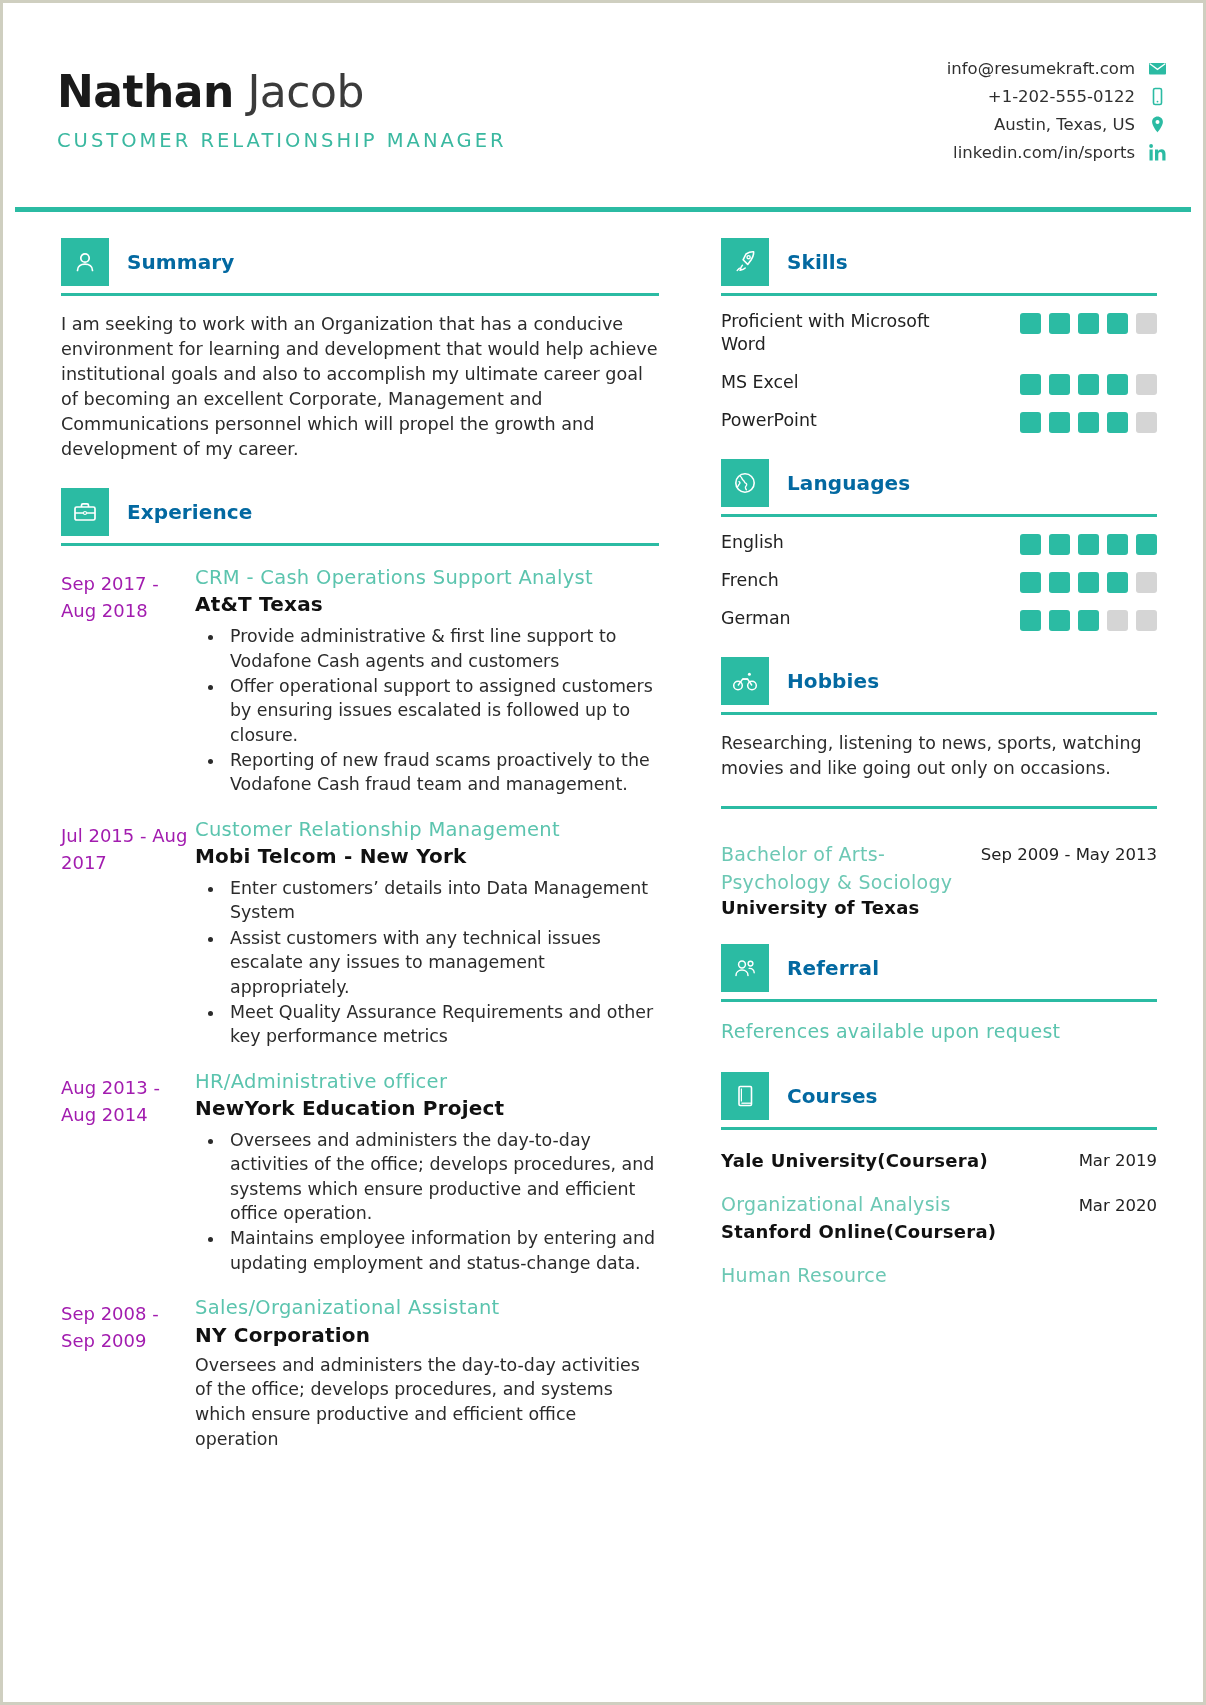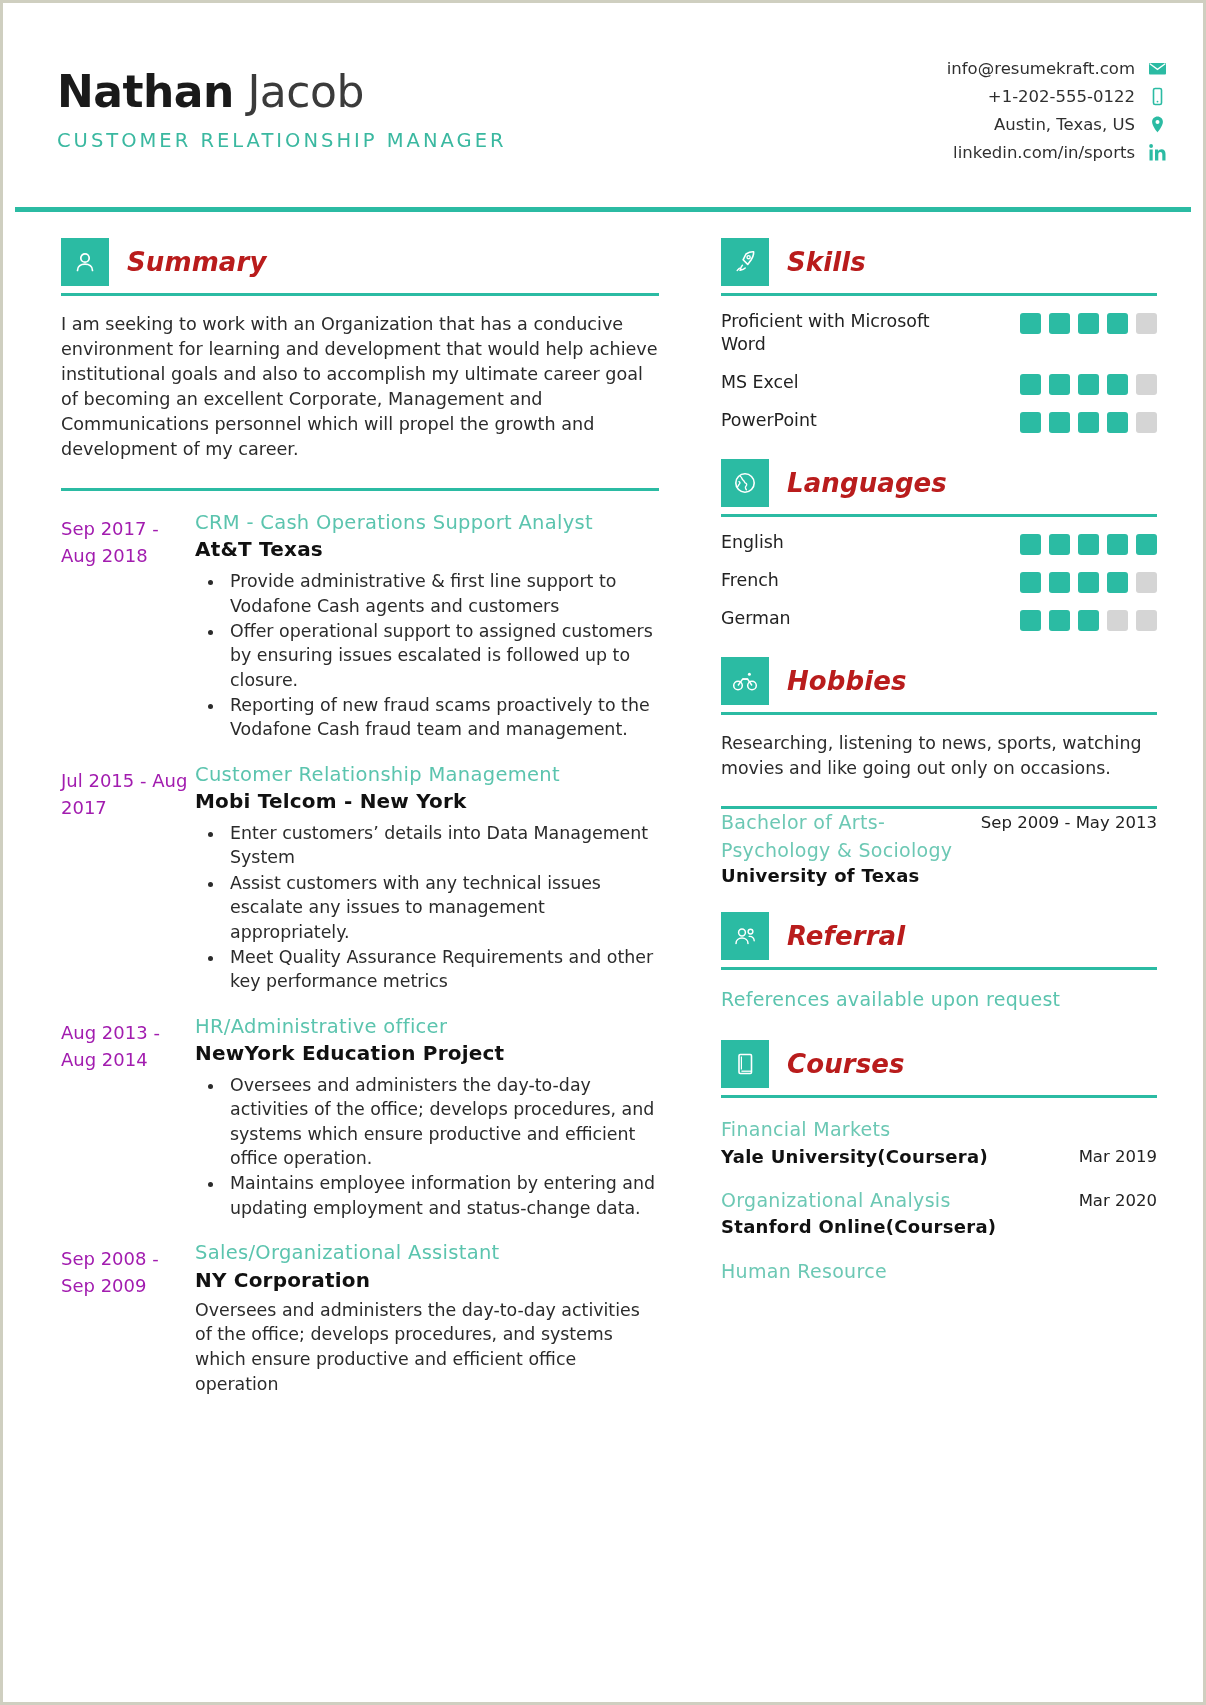--- a/index.html
+++ b/index.html
@@ -98,25 +98,24 @@
   .sec-icon {
     width: 48px; height: 48px;
     background: #2bbba3;
     display: flex;
     align-items: center;
     justify-content: center;
     flex: 0 0 48px;
   }
   .sec-icon svg { display: block; }
   .sec-title {
-    font-size: 26px;
+    font-size: 20px;
     font-weight: 700;
-    color: #b91c1c;
+    color: #0369a1;
     letter-spacing: 0.1px;
-    font-style: italic;
   }
   .sec-rule {
     height: 3px;
     background: #2bbba3;
     margin-top: 1px;
   }
 
   
   .summary-text {
     margin-top: 16px;
@@ -187,21 +186,21 @@
   .sq { width: 21px; height: 21px; border-radius: 3px; background: #d5d5d5; }
   .sq.on { background: #2bbba3; }
 
   .plain-text {
     margin-top: 16px;
     font-size: 17.4px;
     line-height: 1.42;
     color: #2b2b2b;
   }
 
-  .edu-item { margin-top: 0; position: relative; }
+  .edu-item { margin-top: 32px; position: relative; }
   .edu-row { display: flex; align-items: flex-start; }
   .edu-degree {
     font-size: 19px;
     color: #6cc8b4;
     line-height: 1.45;
     letter-spacing: 0.3px;
     flex: 1 1 auto;
   }
   .edu-date {
     font-size: 16.5px;
@@ -325,20 +324,31 @@
                 <path d="M6.5 22.5c0-4.1 3.4-6.4 7.5-6.4s7.5 2.3 7.5 6.4" fill="none" stroke="#ffffff" stroke-width="1.7" stroke-linecap="round"></path>
               </svg>
           </span>
           <span class="sec-title">Summary</span>
         </div>
         <div class="sec-rule"></div>
         <div class="summary-text">I am seeking to work with an Organization that has a conducive environment for learning and development that would help achieve institutional goals and also to accomplish my ultimate career goal of becoming an excellent Corporate, Management and Communications personnel which will propel the growth and development of my career.</div>
       </div>
 
       <div class="section">
+        <div class="sec-head">
+          <span class="sec-icon">
+            <svg width="28" height="28" viewBox="0 0 28 28">
+                <rect x="4" y="9" width="20" height="13" rx="1.6" fill="none" stroke="#ffffff" stroke-width="1.7"></rect>
+                <path d="M10.5 9V7.2c0-.8.6-1.4 1.4-1.4h4.2c.8 0 1.4.6 1.4 1.4V9" fill="none" stroke="#ffffff" stroke-width="1.7"></path>
+                <path d="M4 15h20" stroke="#ffffff" stroke-width="1.5"></path>
+                <circle cx="14" cy="15" r="1.5" fill="#2bbba3" stroke="#ffffff" stroke-width="1.2"></circle>
+              </svg>
+          </span>
+          <span class="sec-title">Experience</span>
+        </div>
         <div class="sec-rule"></div>
 
         <div class="exp-item">
           <div class="exp-dates">Sep 2017 - Aug 2018</div>
           <div class="exp-body">
             <div class="exp-role">CRM - Cash Operations Support Analyst</div>
             <div class="exp-company">At&amp;T Texas</div>
             <ul class="exp-bullets">
               <li>Provide administrative &amp; first line support to Vodafone Cash agents and customers</li>
               <li>Offer operational support to assigned customers by ensuring issues escalated is followed up to closure.</li>
@@ -528,21 +538,20 @@
                 <rect x="8" y="4.5" width="12.5" height="19" rx="1.2" fill="none" stroke="#ffffff" stroke-width="1.6"></rect>
                 <path d="M10.4 21.2h10.1" stroke="#ffffff" stroke-width="1.3"></path>
                 <path d="M10.4 6.6v13" stroke="#ffffff" stroke-width="1.2"></path>
               </svg>
           </span>
           <span class="sec-title">Courses</span>
         </div>
         <div class="sec-rule"></div>
 
         <div class="course-item">
-          <div class="course-name">Financial Markets</div>
           <div class="course-grid">
             <span class="course-provider course-left">Yale University(Coursera)</span>
             <span class="course-date">Mar 2019</span>
           </div>
         </div>
 
         <div class="course-item">
           <div class="course-grid">
             <span class="course-name course-left">Organizational Analysis</span>
             <span class="course-date">Mar 2020</span>

